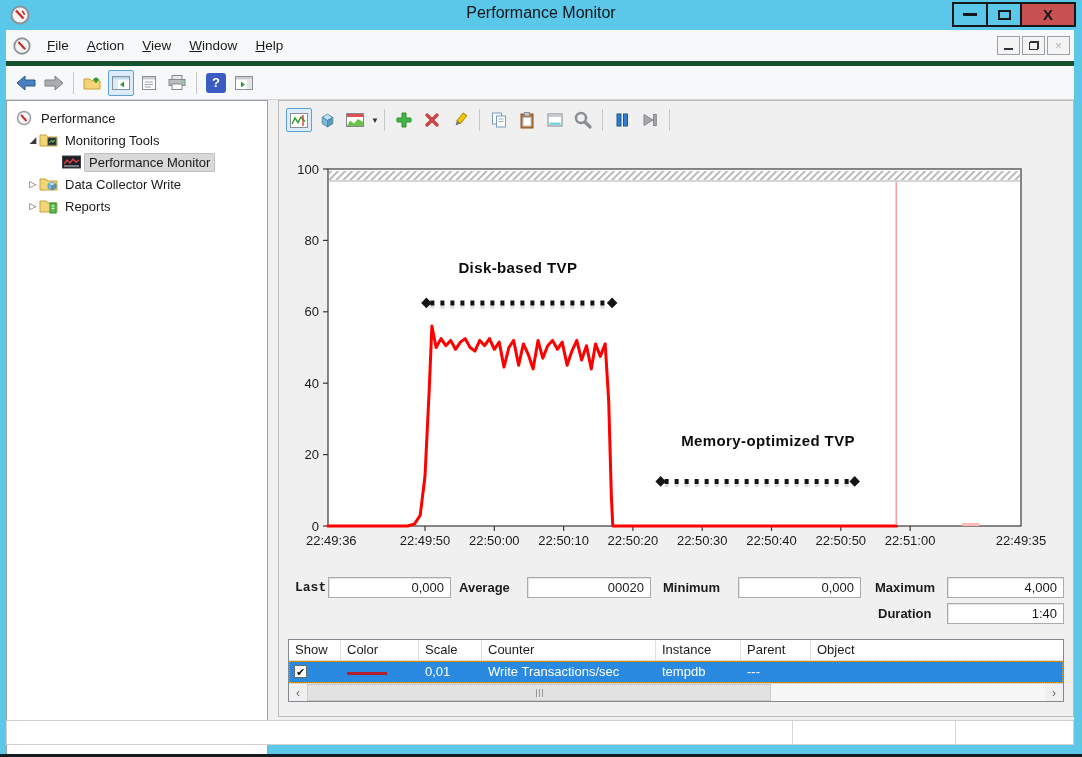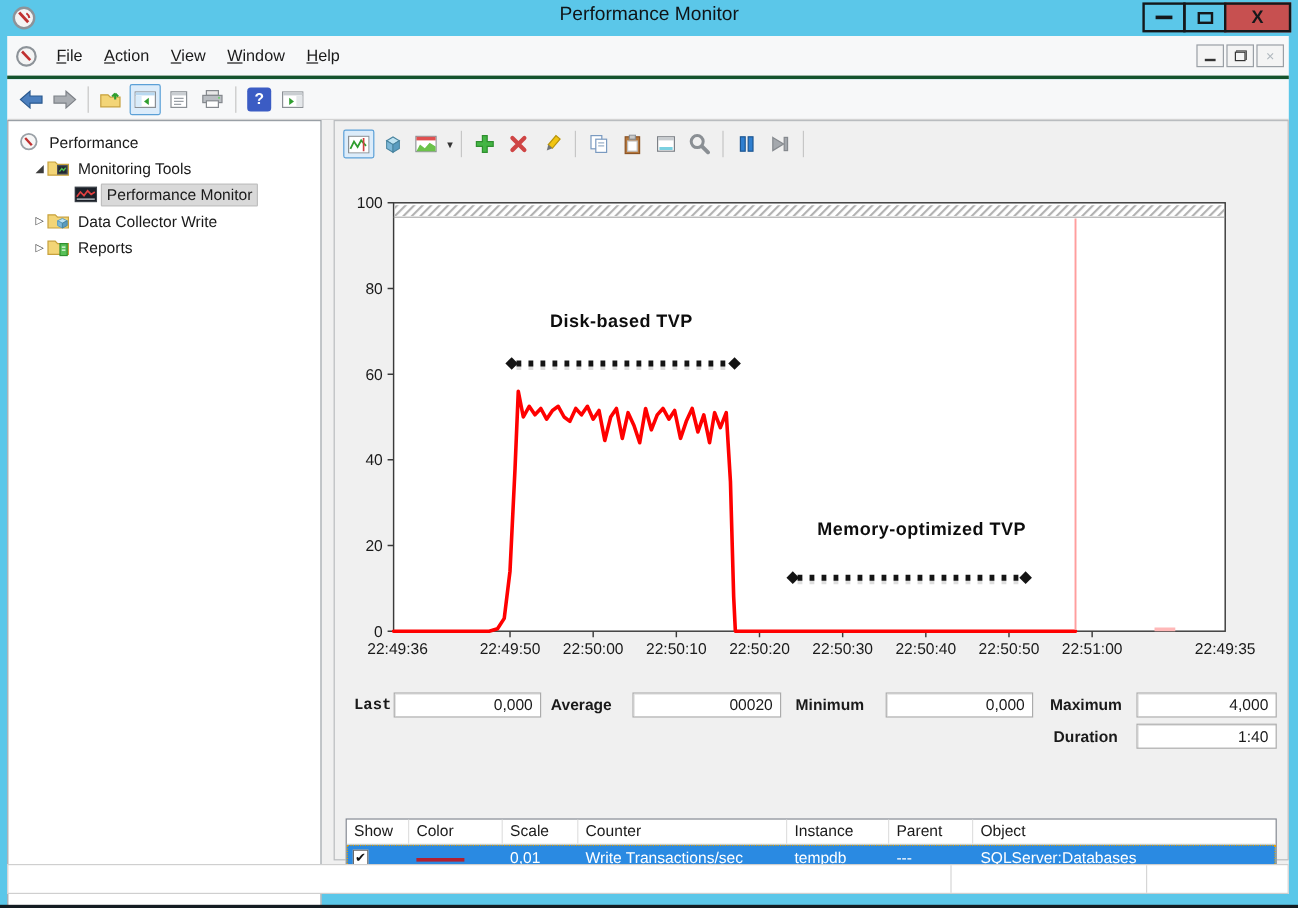--- a/index.html
+++ b/index.html
@@ -11,21 +11,21 @@
   .titlebar { position:absolute; left:0; top:0; width:100%; height:30px; }
   .app-icon { position:absolute; left:9px; top:4px; width:22px; height:22px; }
   .win-title { position:absolute; left:0; right:0; top:4px; text-align:center; font-size:16px; color:#101417; }
   .win-controls { position:absolute; right:6px; top:2px; display:flex; }
   .win-btn { width:36px; height:25px; border:2px solid #14181b; margin-left:-2px; display:flex; align-items:center; justify-content:center; font-weight:bold; color:#14181b; font-size:14px; }
   .win-btn .bar { width:14px; height:3px; background:#14181b; }
   .win-btn .box { width:13px; height:10px; border:2px solid #14181b; }
   .win-btn.close { width:56px; background:#c75050; font-size:15px; }
 
   
-  .menubar { position:absolute; left:6px; right:8px; top:30px; height:36px; background:#f7f8f9; border-bottom:3px solid #14532d; display:flex; align-items:center; }
+  .menubar { position:absolute; left:6px; right:8px; top:30px; height:36px; background:#f7f8f9; border-bottom:5px solid #14532d; display:flex; align-items:center; }
   .menu-icon { width:20px; height:20px; margin:0 6px 0 6px; }
   .menu-item { font-size:13.5px; color:#1a1a1a; padding:4px 9px; cursor:default; }
   .menu-item::first-letter { text-decoration:underline; }
   .mdi-controls { margin-left:auto; display:flex; margin-right:4px; }
   .mdi-btn { width:23px; height:19px; border:1px solid #9aa0a6; background:#f4f4f4; margin-left:2px; display:flex; align-items:center; justify-content:center; font-size:12px; color:#333; }
   .mdi-btn .mdi-min { width:9px; height:2px; background:#333; margin-top:7px; }
   .mdi-btn .mdi-restore { position:relative; width:10px; height:9px; }
   .mdi-btn .mdi-restore::before { content:""; position:absolute; right:0; top:0; width:7px; height:6px; border:1px solid #333; }
   .mdi-btn .mdi-restore::after { content:""; position:absolute; left:0; bottom:0; width:7px; height:6px; border:1px solid #333; background:#f4f4f4; }
   .mdi-btn.disabled { color:#b0b8be; }
@@ -53,21 +53,21 @@
   .ct-btn.selected { background:#dcecfa; border:1px solid #5ba0d7; border-radius:2px; }
   #chart-svg { position:absolute; left:0; top:36px; }
   .axis-label { font:13px "Liberation Sans",sans-serif; fill:#1a1a1a; }
   .annotation-label { font:700 15px "Liberation Sans",sans-serif; fill:#0d0d0d; letter-spacing:.4px; }
 
   
   .stat-label { position:absolute; font-size:13px; font-weight:bold; color:#1a1a1a; }
   .stat-box { position:absolute; height:21px; background:#fff; border:1px solid #ababab; box-shadow:inset 1px 1px 0 #e3e3e3; font-size:13px; color:#1a1a1a; text-align:right; padding:2px 6px 0 0; }
 
   
-  .counter-table { position:absolute; left:9px; width:776px; top:538px; background:#fff; border:1px solid #828790;margin-top:43px; }
+  .counter-table { position:absolute; left:9px; width:776px; top:538px; background:#fff; border:1px solid #828790; }
   .tbl-grid { display:grid; grid-template-columns:52px 78px 63px 174px 85px 70px 1fr; }
   .tbl-head { height:21px; border-bottom:1px solid #e0e0e0; }
   .tbl-head .cell { font-size:13px; color:#1a1a1a; padding:2px 0 0 6px; border-right:1px solid #e0e0e0; white-space:nowrap; overflow:hidden; }
   .tbl-row { height:22px; background:#2a8ae2; color:#fff; outline:1px dotted #e8a000; outline-offset:-1px; }
   .tbl-row .cell { font-size:13px; padding:3px 0 0 6px; white-space:nowrap; overflow:hidden; }
   .chk { width:13px; height:13px; background:#fff; border:1px solid #6a6a6a; margin:1px 0 0 3px; font-size:11px; line-height:12px; color:#111; text-align:center; }
   .swatch { width:40px; height:3px; margin-top:8px; }
   .hscroll { height:18px; background:#f0f0f0; border-top:1px solid #d9d9d9; display:flex; align-items:stretch; }
   .scroll-btn { width:18px; background:#f0f0f0; color:#6a6a6a; font-size:12px; display:flex; align-items:center; justify-content:center; }
   .scroll-thumb { width:60%; background:#e2e2e2; border:1px solid #cacaca; display:flex; align-items:center; justify-content:center; }
@@ -399,21 +399,20 @@
         <div class="cell" style="padding-left:2px;">
             <div class="chk">✔</div>
           </div>
         <div class="cell">
             <div class="swatch" style="background: rgb(178, 32, 48);"></div>
           </div>
         <div class="cell">0,01</div>
         <div class="cell">Write Transactions/sec</div>
         <div class="cell">tempdb</div>
         <div class="cell">---</div>
-        <div class="cell">SQLServer:Databases</div>
       </div>
       <div class="hscroll">
         <div class="scroll-btn">‹</div>
         <div class="scroll-thumb">
           <div class="grip">
               <i></i>
               <i></i>
               <i></i>
             </div>
         </div>

